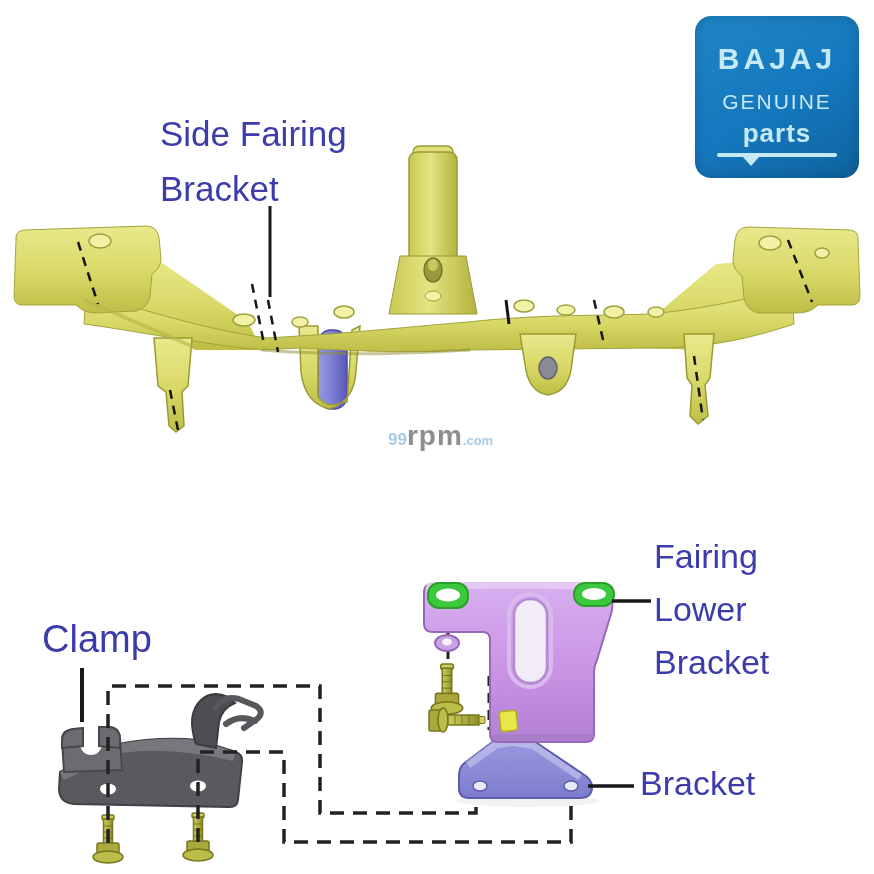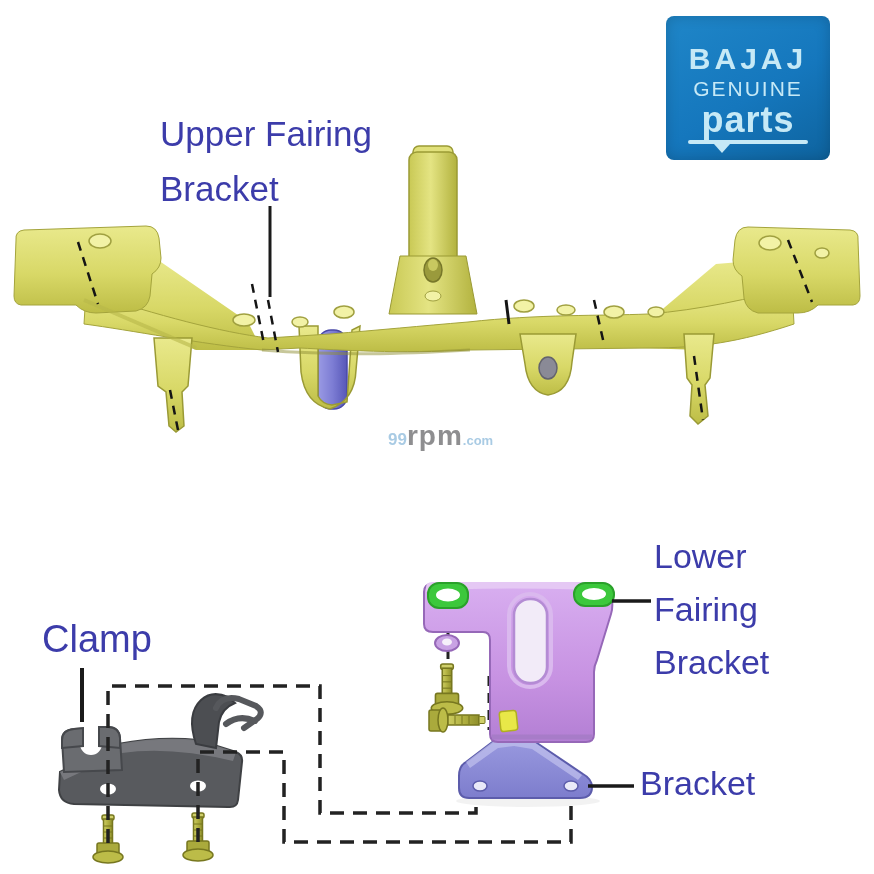--- a/index.html
+++ b/index.html
@@ -12,29 +12,29 @@
     position:absolute;color:var(--label,#3C3CAA);
     font-family:"Liberation Sans", sans-serif;
     font-weight:400;letter-spacing:0;
   }
   .lbl-upper{left:160px;top:106px;font-size:35px;line-height:55px;}
   .lbl-lower{left:654px;top:530px;font-size:34px;line-height:53px;}
   .lbl-clamp{left:42px;top:616px;font-size:38px;line-height:46px;text-align:right;}
   .lbl-fork{left:640px;top:758px;font-size:34px;line-height:50px;}
 
   .logo{
-    position:absolute;left:666px;top:16px;width:164px;height:144px;
-    border-radius:8px;
+    position:absolute;left:695px;top:16px;width:164px;height:162px;
+    border-radius:16px;
     background:linear-gradient(150deg,#1f86c8 0%,#1577bd 55%,#0e639e 100%);
     box-shadow:inset 0 0 14px rgba(0,0,0,0.18);
     text-align:center;color:var(--logo-text,#C6E9F6);
   }
   .logo-brand{margin-top:26px;font-size:30px;font-weight:700;letter-spacing:4px;}
-  .logo-genuine{margin-top:1px;font-size:21px;font-weight:400;letter-spacing:2px;}
-  .logo-parts{margin-top:0px;font-size:36px;font-weight:700;letter-spacing:1px;line-height:38px;}
+  .logo-genuine{margin-top:14px;font-size:21px;font-weight:400;letter-spacing:2px;}
+  .logo-parts{margin-top:0px;font-size:26px;font-weight:700;letter-spacing:1px;line-height:38px;}
   .logo-underline{width:120px;height:4px;background:var(--logo-text,#C6E9F6);margin:1px auto 0 auto;border-radius:2px;}
   .logo-tri{
     width:0;height:0;margin:0 0 0 48px;
     border-left:8px solid transparent;border-right:8px solid transparent;
     border-top:9px solid var(--logo-text,#C6E9F6);
   }
   .watermark{
     position:absolute;left:388px;top:420px;white-space:nowrap;
     font-family:"Liberation Sans", sans-serif;
   }
@@ -238,27 +238,27 @@
 
     <g stroke="#1a1a1a">
       <line x1="270" y1="206" x2="270" y2="297" stroke-width="3"></line>
       <line x1="612" y1="601" x2="651" y2="601" stroke-width="3.5"></line>
       <line x1="82" y1="668" x2="82" y2="722" stroke-width="4"></line>
       <line x1="588" y1="786" x2="634" y2="786" stroke-width="3.5"></line>
     </g>
   </svg>
 
   <div class="part-label lbl-upper">
-    <div>Upper Fairing</div>
+    <div>Side Fairing</div>
     <div>Bracket</div>
   </div>
 
   <div class="part-label lbl-lower">
+    <div>Fairing</div>
     <div>Lower</div>
-    <div>Fairing</div>
     <div>Bracket</div>
   </div>
 
   <div class="part-label lbl-clamp">
     <div>Clamp</div>
   </div>
 
   <div class="part-label lbl-fork">
     <div>Bracket</div>
   </div>

